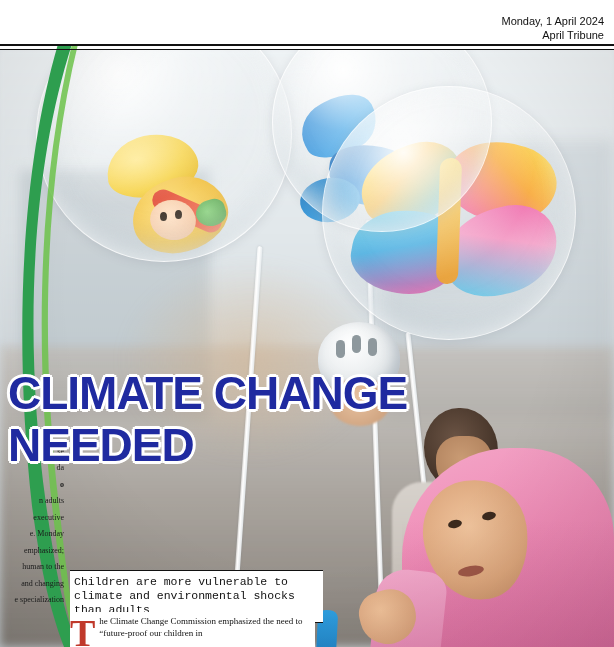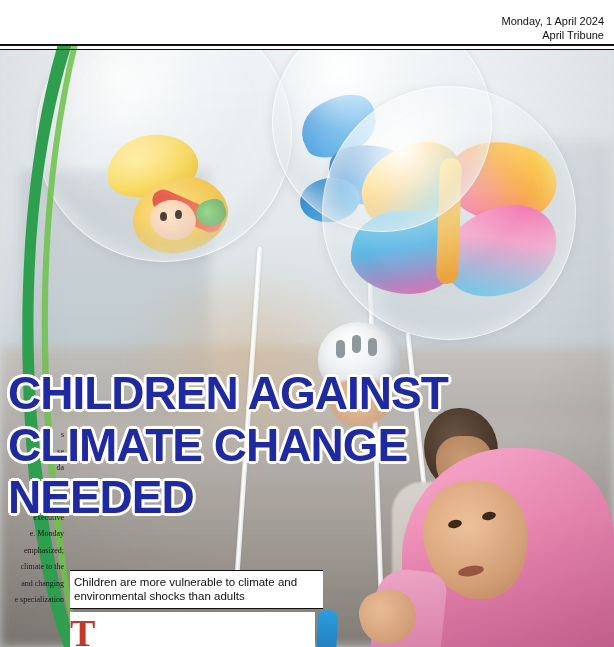--- a/index.html
+++ b/index.html
@@ -364,21 +364,21 @@
   .deck {
     position: absolute;
     left: 70px;
     top: 570px;
     width: 245px;
     z-index: 32;
     background: #ffffff;
     border-top: 1px solid #111111;
     border-bottom: 1px solid #111111;
     padding: 4px 4px 5px 4px;
-    font-family: Liberation Sans, sans-serif;
+    font-family: Liberation Mono, monospace;
     font-size: 11.5px;
     line-height: 14px;
     color: #111111;
   }
 
   
   .body-col {
     position: absolute;
     left: 70px;
     top: 612px;
@@ -473,34 +473,34 @@
   <svg class="swoosh" viewBox="0 0 60 603" preserveAspectRatio="none">
     <path d="M52,0 C10,130 4,300 26,460 C36,530 44,570 58,603 L44,603 C28,560 20,520 12,462 C-6,300 0,130 38,0 Z" fill="#2e9e4f"></path>
     <path d="M58,0 C24,140 20,310 40,470 C47,533 52,568 60,603 L56,603 C46,566 40,530 33,470 C14,310 18,140 52,0 Z" fill="#6cc24a" opacity="0.85"></path>
   </svg>
 
   <div class="left-col">
     <p>s</p>
     <p>se</p>
     <p>da</p>
     <p class="lc-bold">o</p>
-    <p>n than</p>
+    <p>n adults</p>
     <p>executive</p>
     <p>e. Monday</p>
     <p>emphasized;</p>
-    <p>climate to the</p>
+    <p>human to the</p>
     <p>and changing</p>
     <p>e specialization</p>
   </div>
 
   <h1 class="headline">
-    <span class="hl-line">CHILDREN AGAINST</span>
     <span class="hl-line">CLIMATE CHANGE</span>
     <span class="hl-line">NEEDED</span>
   </h1>
 
   <div class="deck">Children are more vulnerable to climate and environmental shocks than adults</div>
 
   <div class="body-col">
     <span class="dropcap">T</span>
+    <span>he Climate Change Commission emphasized the need to “future-proof our children in</span>
   </div>
 
 </div>
 
 </body></html>

